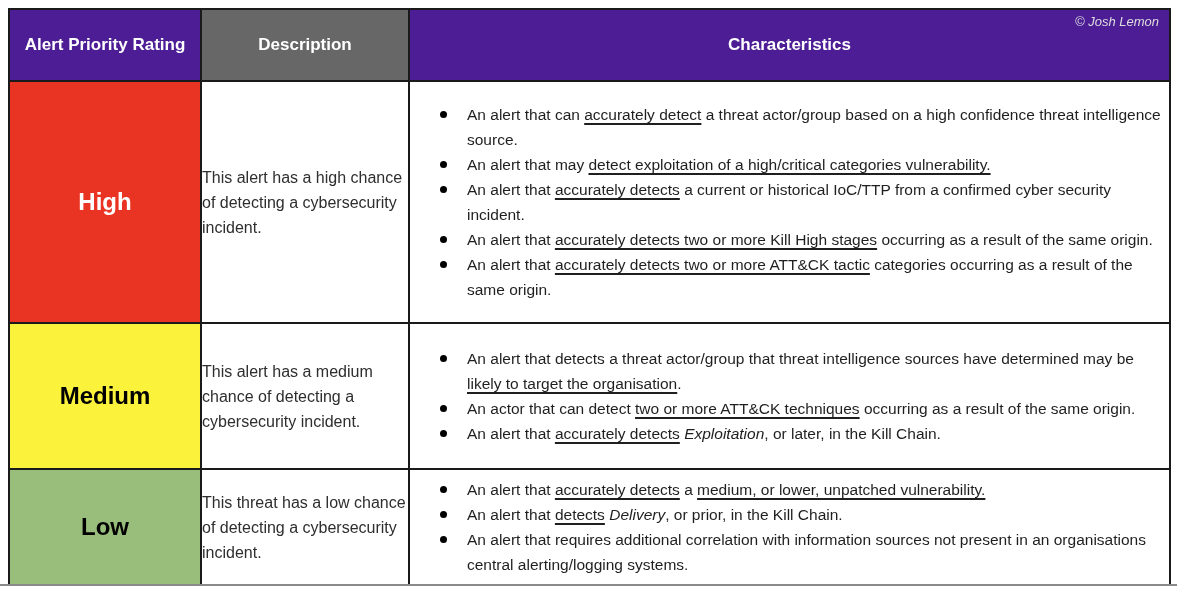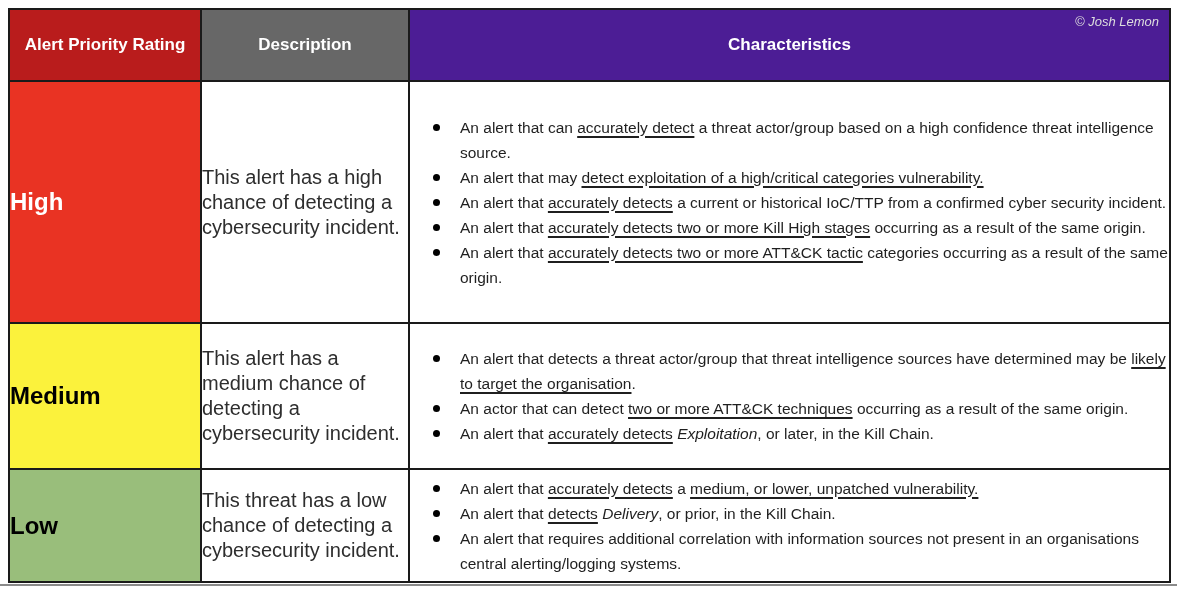--- a/index.html
+++ b/index.html
@@ -40,39 +40,40 @@
     font-size: 13px;
     font-style: italic;
     font-weight: normal;
   }
 
   tbody tr:nth-child(1) { height: 242px; }
   tbody tr:nth-child(2) { height: 146px; }
   tbody tr:nth-child(3) { height: 113px; }
 
   td.rating {
+    text-align: center;
     vertical-align: middle;
     font-size: 24px;
     font-weight: bold;
   }
   td.desc {
     vertical-align: middle;
     padding: 0 36px 0 8px;
-    font-size: 20px;
+    font-size: 16px;
     line-height: 25px;
     color: #2e2e2e;
   }
   td.chars {
     vertical-align: middle;
     padding: 8px 45px 8px 0;
     font-size: 15.5px;
     line-height: 25px;
     color: #1f1f1f;
   }
-  td.chars ul { margin: 0; padding: 0 0 0 50px; list-style: none; }
+  td.chars ul { margin: 7px; padding: 0 0 0 50px; list-style: none; }
   td.chars li { position: relative; }
   td.chars li::before {
     content: "";
     position: absolute;
     left: -27px; top: 9px;
     width: 7px; height: 7px;
     border-radius: 50%;
     background: #000;
   }
   .u { text-decoration: underline; text-decoration-thickness: 1.5px; text-underline-offset: 3px; }
@@ -89,21 +90,21 @@
 
 <div class="table-wrap">
   <table class="apr">
     <colgroup>
       <col class="c-rating">
       <col class="c-desc">
       <col class="c-chars">
     </colgroup>
     <thead>
       <tr>
-        <th style="background: #b91c1c; color: rgb(255, 255, 255);">
+        <th style="background: #4c1d95; color: rgb(255, 255, 255);">
           <span>Alert Priority Rating</span>
         </th>
         <th style="background: rgb(103, 103, 103); color: rgb(255, 255, 255);">
           <span>Description</span>
         </th>
         <th style="background: #4c1d95; color: rgb(255, 255, 255);">
           <span class="copyright" style="color: rgb(222, 222, 222);">© Josh Lemon</span>
           <span>Characteristics</span>
         </th>
       </tr>

